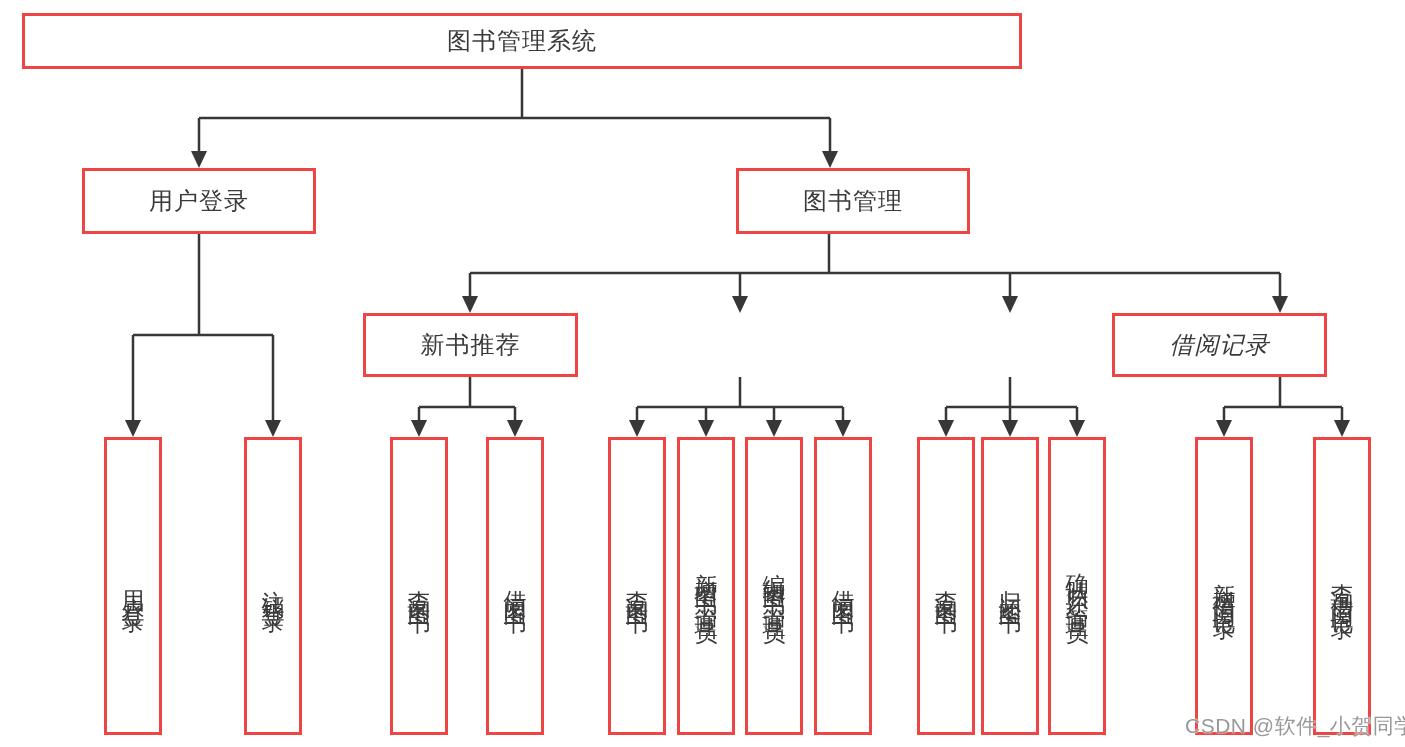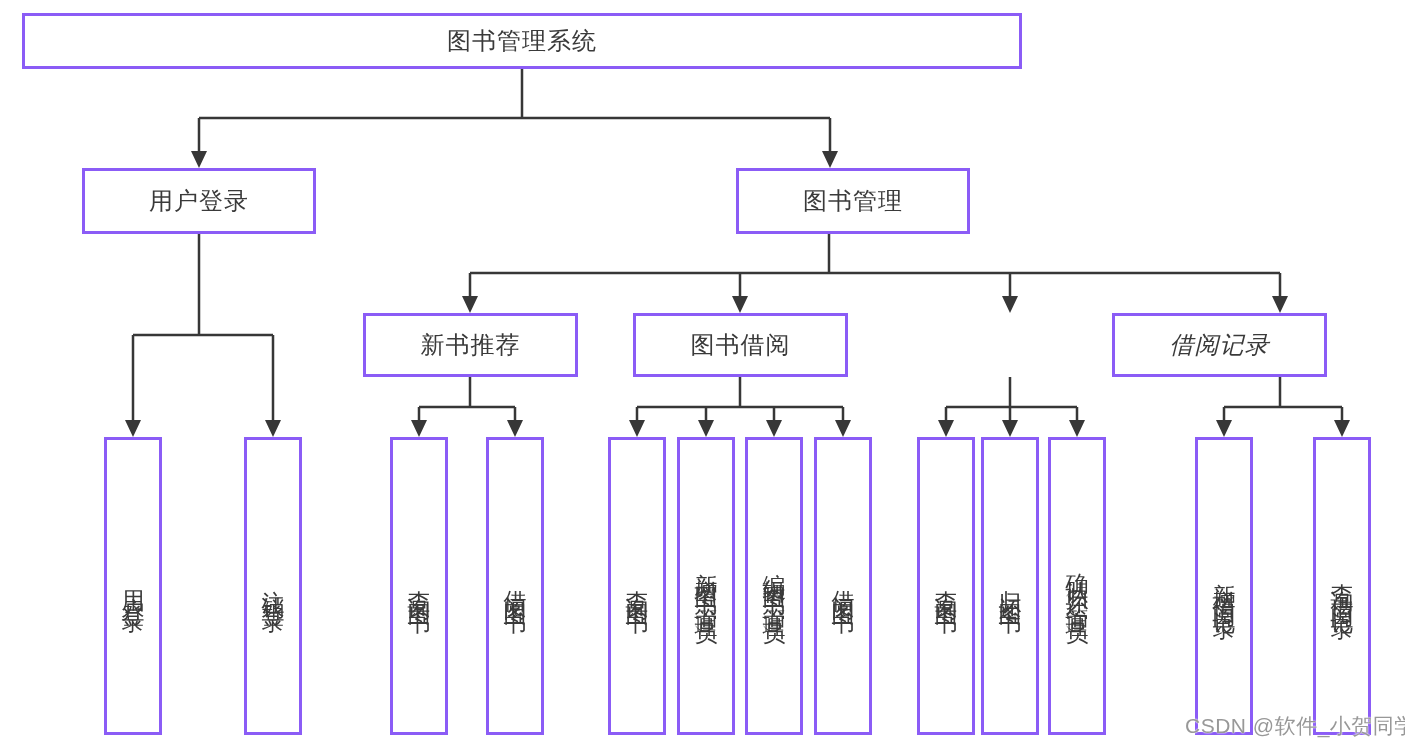--- a/index.html
+++ b/index.html
@@ -10,21 +10,21 @@
     font-family:"Liberation Sans","DejaVu Sans",sans-serif;
     overflow:hidden;
   }
   #connectors {
     position:absolute; left:0; top:0; width:1405px; height:747px;
     z-index:1;
   }
   .box {
     position:absolute;
     box-sizing:border-box;
-    border:3px solid #8b5cf6;
+    border:3px solid #ef4444;
     background:#ffffff;
     color:#3a3a3a;
     display:flex;
     align-items:center;
     justify-content:center;
     z-index:2;
     font-size:24px;
     letter-spacing:1px;
     white-space:nowrap;
   }
@@ -90,21 +90,20 @@
       M1069,420 L1085,420 L1077,437 Z  M1216,420 L1232,420 L1224,437 Z
       M1334,420 L1350,420 L1342,437 Z"></path>
   </svg>
 
   <div class="box root-box">图书管理系统</div>
 
   <div class="box lv2-a">用户登录</div>
   <div class="box lv2-b">图书管理</div>
 
   <div class="box lv3 lv3-1">新书推荐</div>
-  <div class="box lv3 lv3-2">图书借阅</div>
   <div class="box lv3 lv3-4">借阅记录</div>
 
   <div class="box leaf lf-1">用户登录</div>
   <div class="box leaf lf-2">注销登录</div>
 
   <div class="box leaf lf-3">查询图书</div>
   <div class="box leaf lf-4">借阅图书</div>
 
   <div class="box leaf lf-5">查询图书</div>
   <div class="box leaf lf-6">新增图书（管理员）</div>

